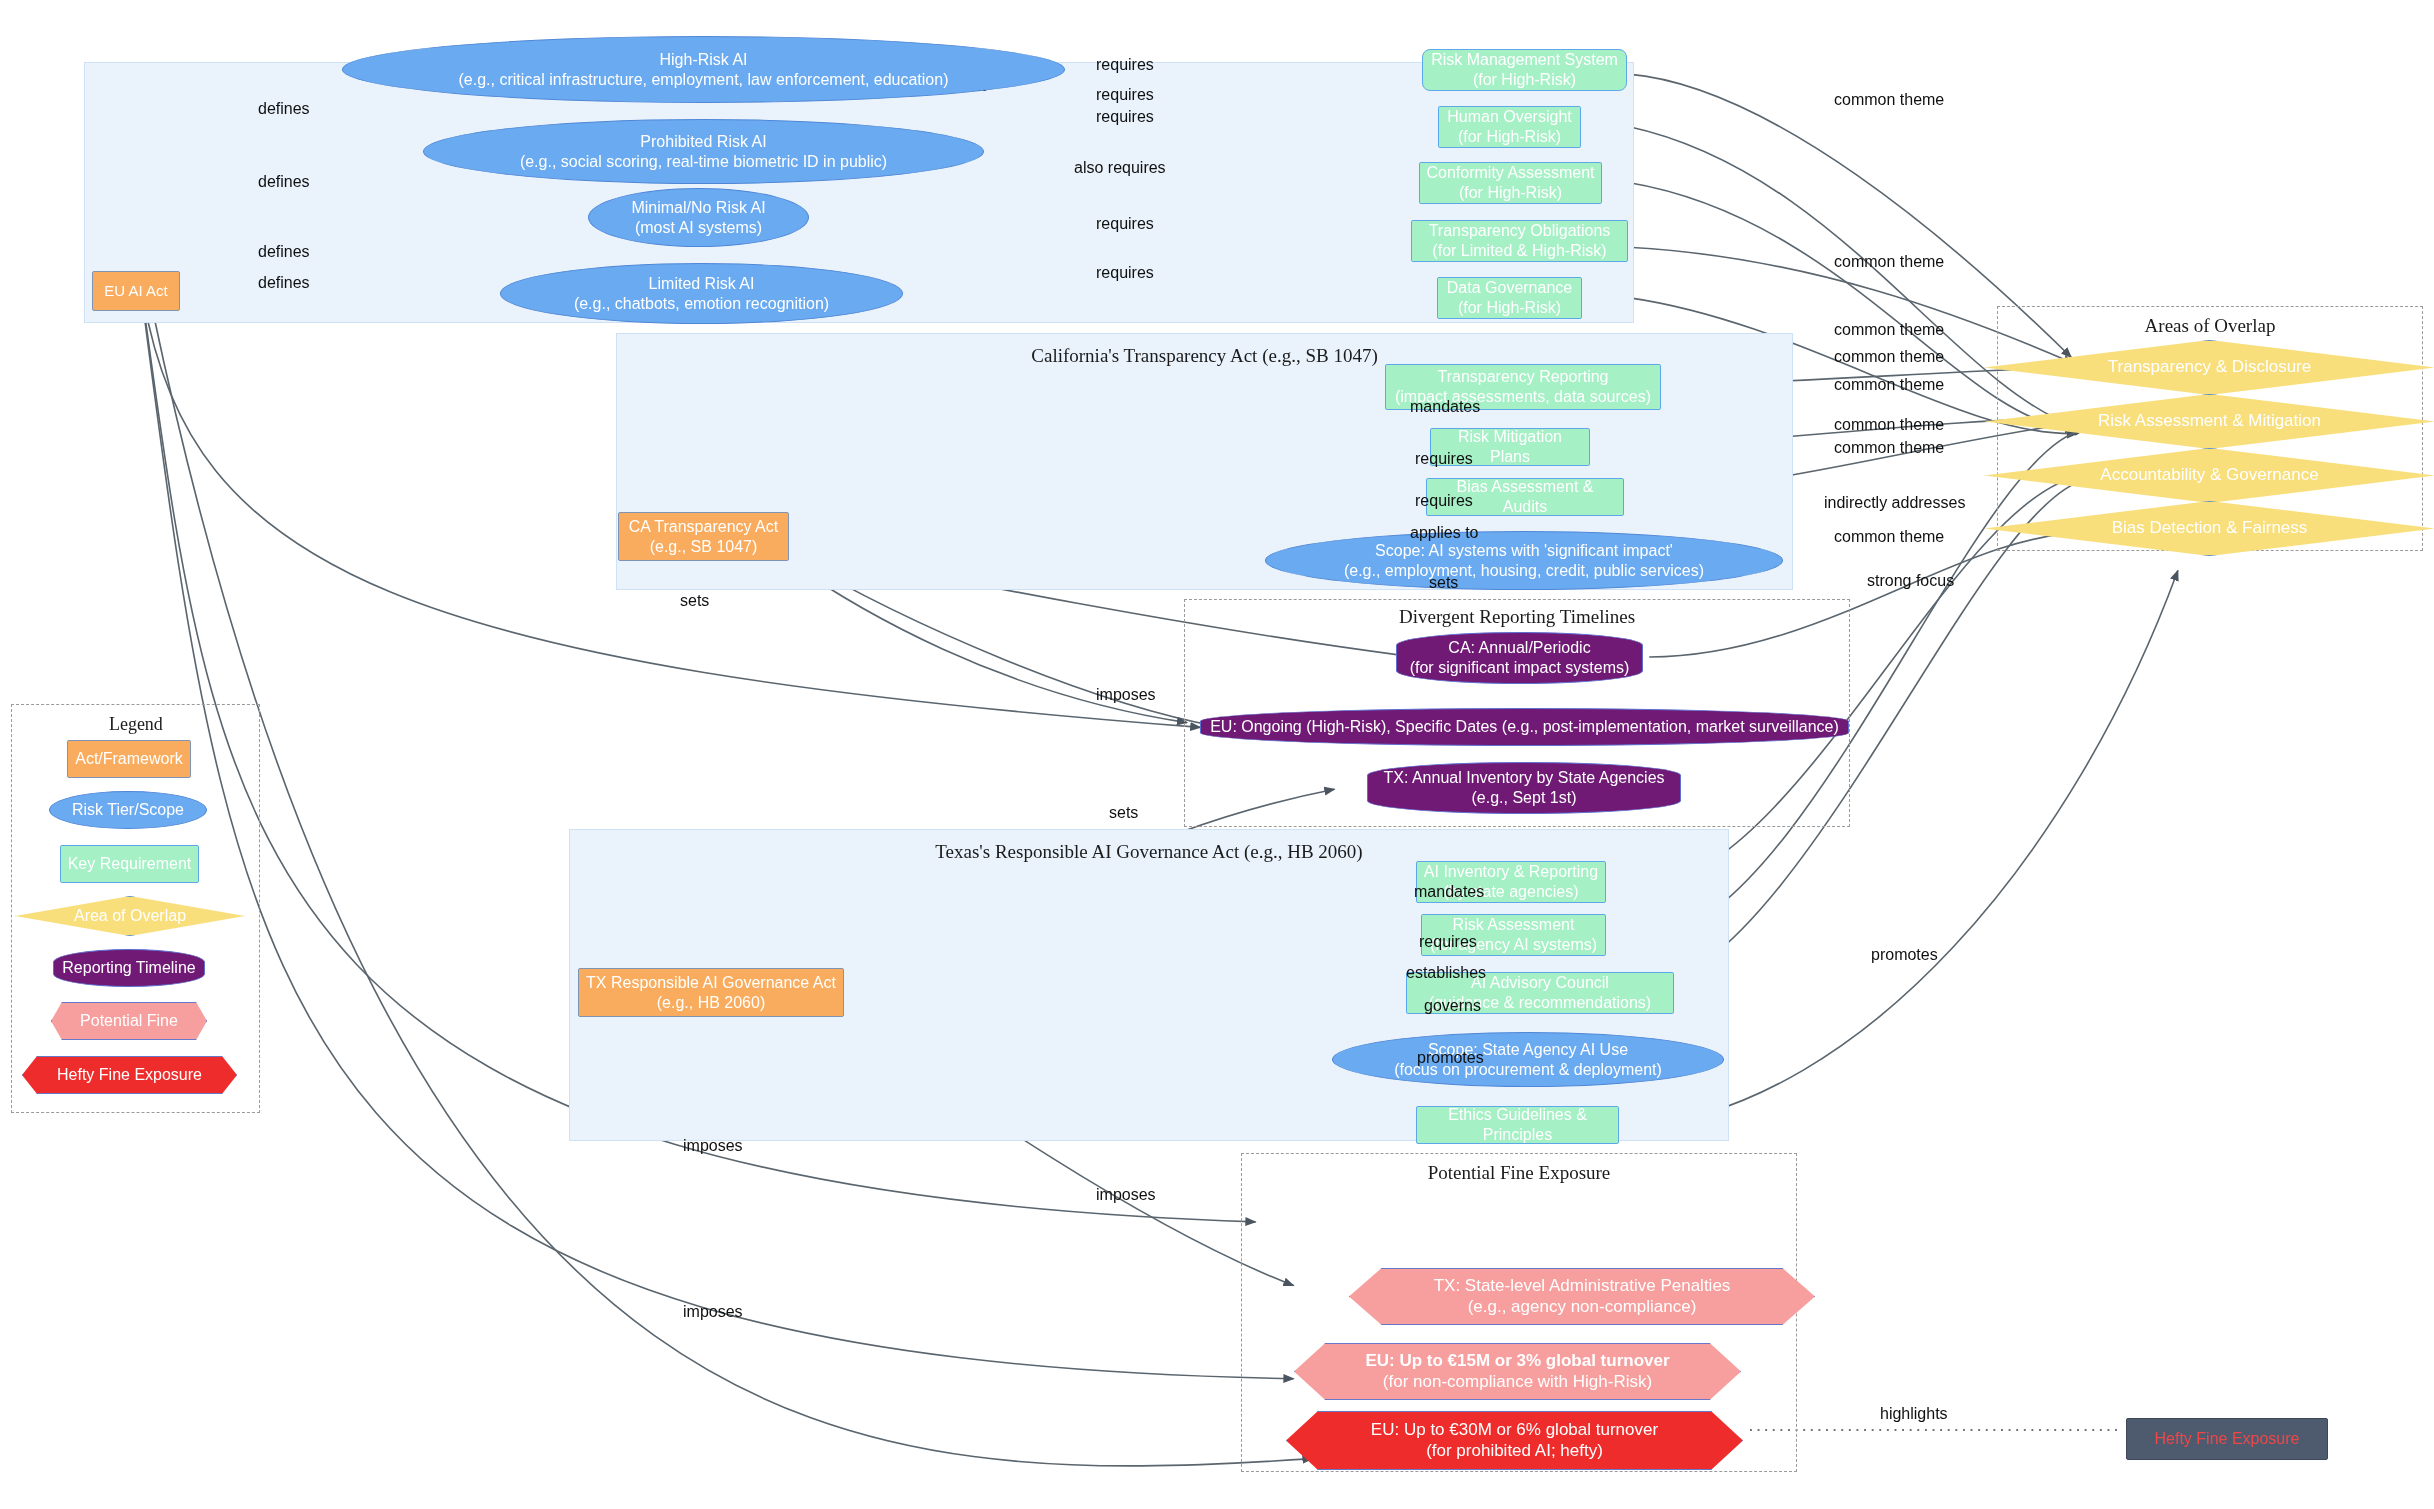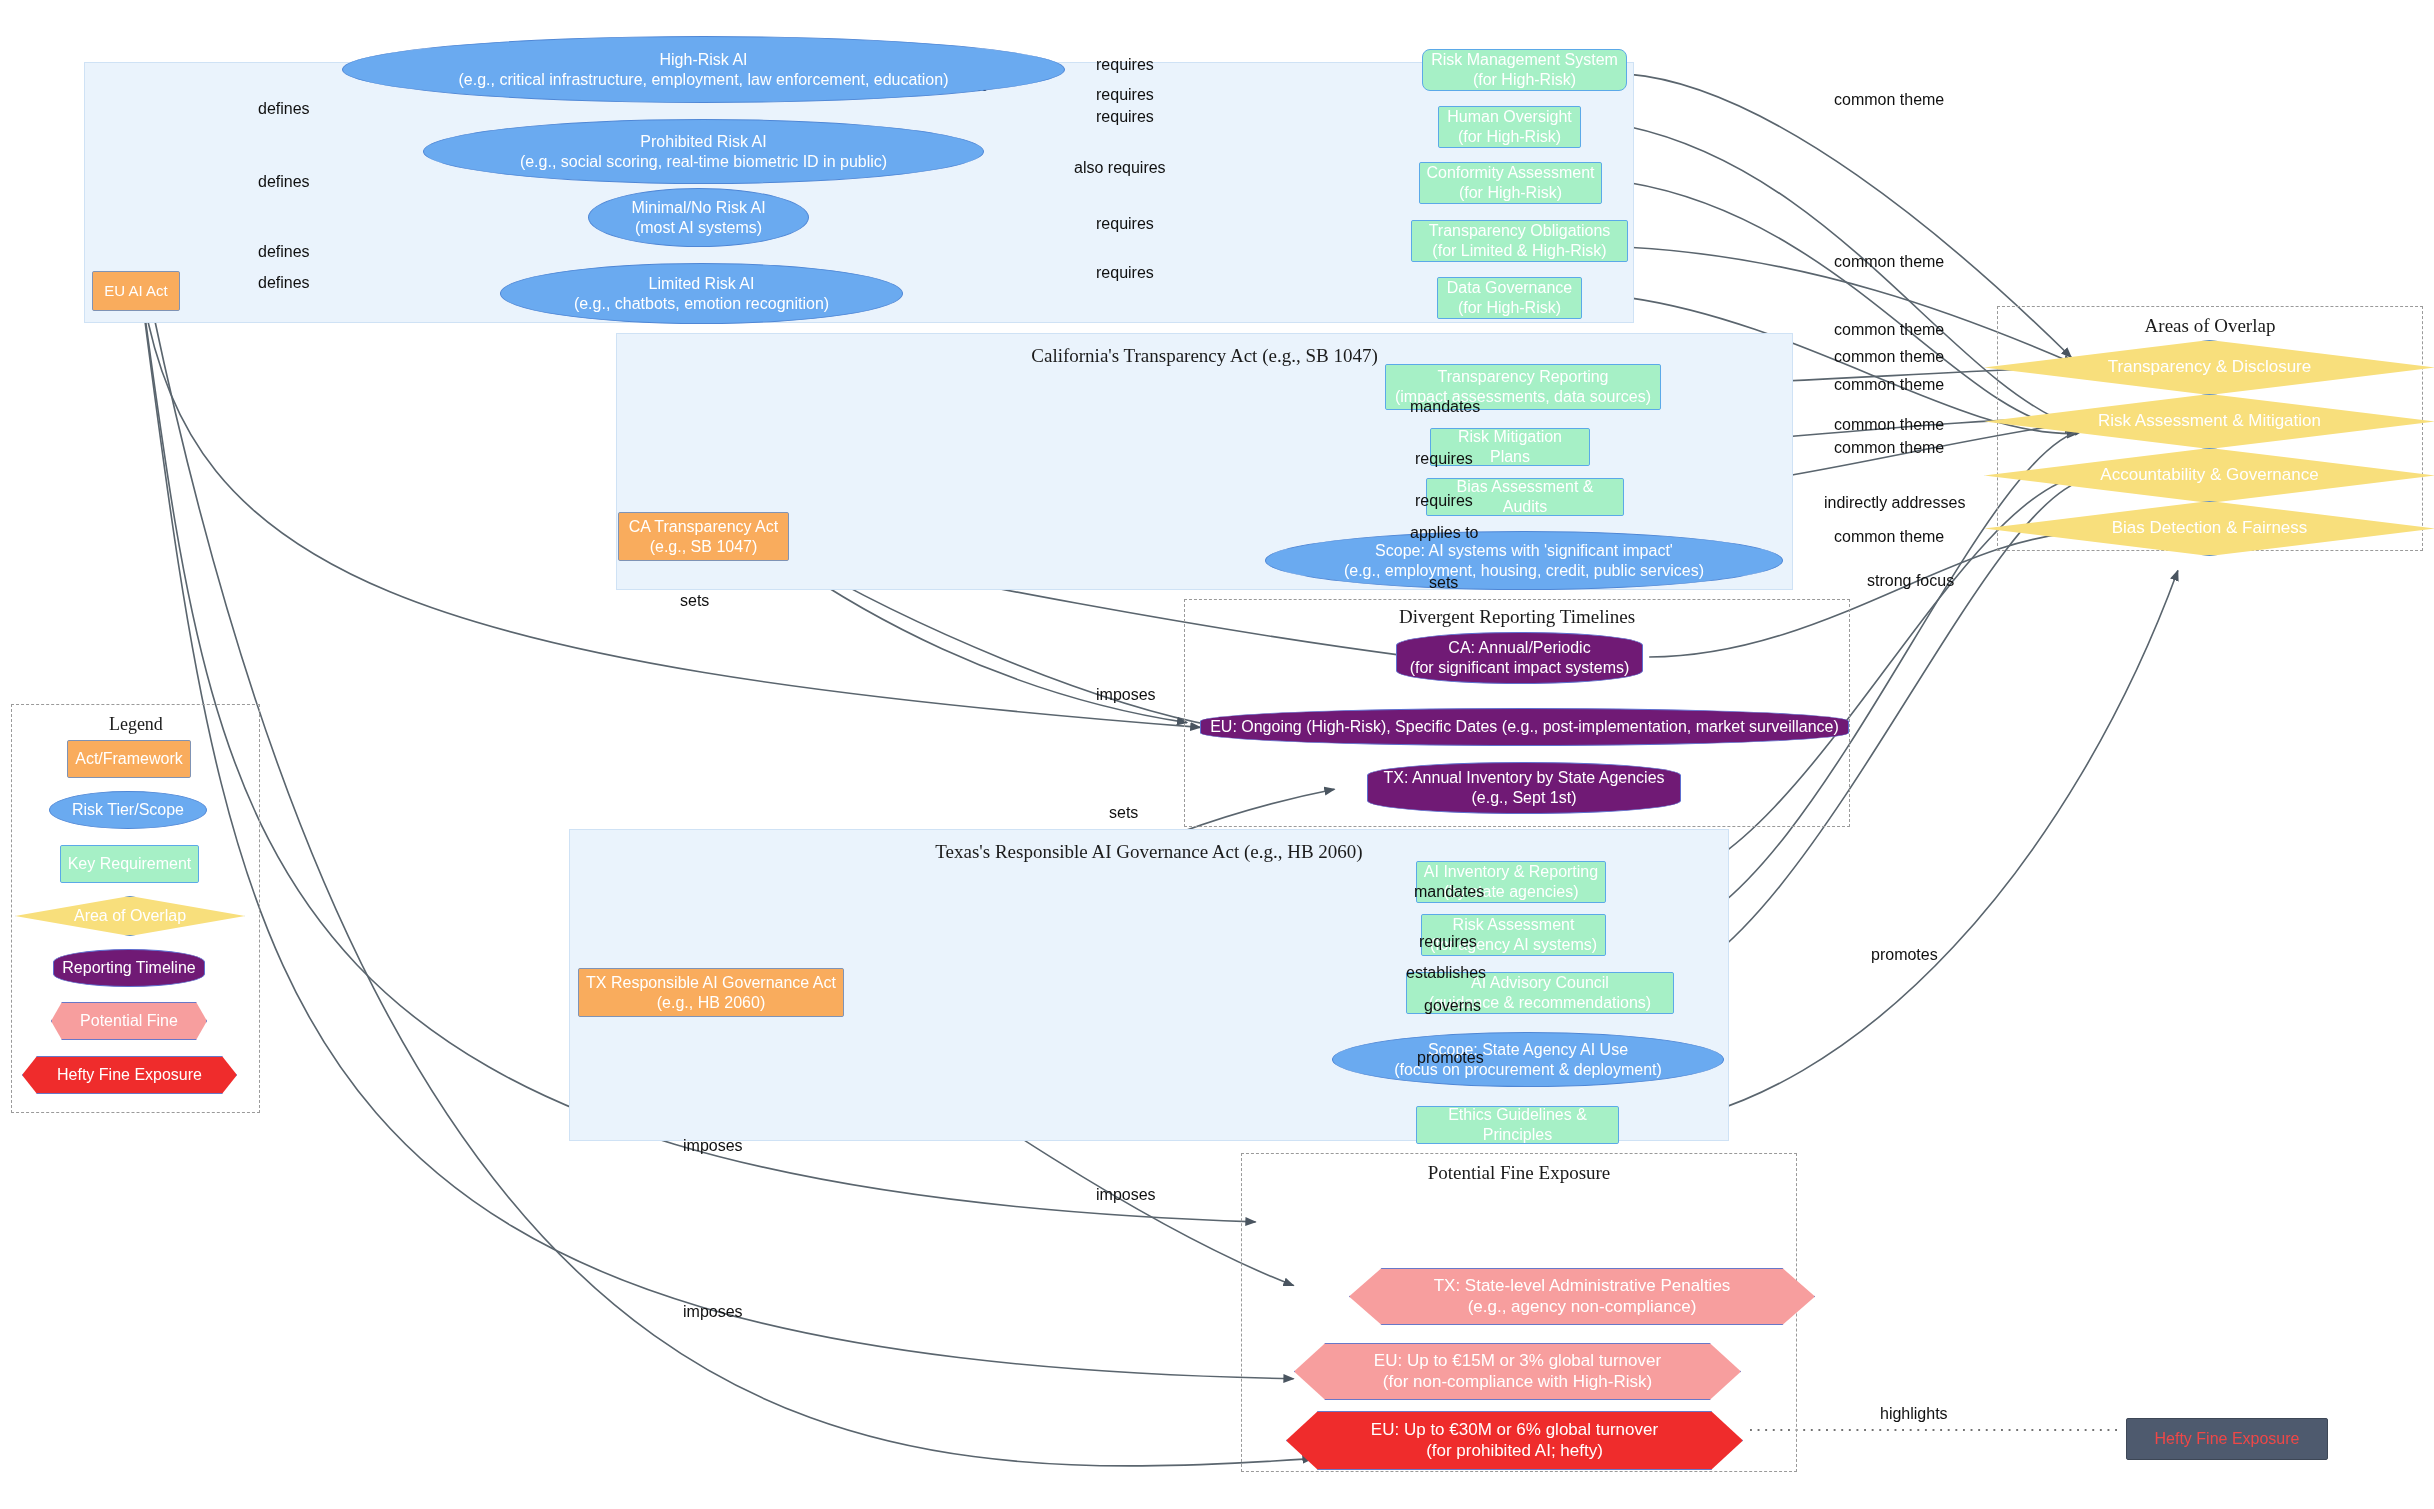--- a/index.html
+++ b/index.html
@@ -270,21 +270,21 @@
     <div class="cluster-title" style="top:7.6px;">Potential Fine Exposure</div>
   </div>
 
   <div class="node n-fine" style="left:1349px;top:1268px;width:466px;height:57px;">
     <span>
       <b style="font-weight:400">TX: State-level Administrative Penalties</b><br>
       <i style="font-style:normal">(e.g., agency non-compliance)</i></span>
   </div>
   <div class="node n-fine" style="left:1294px;top:1343px;width:447px;height:57px;">
     <span>
-      <b style="font-weight:400">EU: Up to €15M or 3% global turnover</b><br>
+      <b style="font-weight:700">EU: Up to €15M or 3% global turnover</b><br>
       <i style="font-style:normal">(for non-compliance with High-Risk)</i></span>
   </div>
   <div class="node n-hefty" style="left:1286px;top:1411px;width:457px;height:59px;">
     <span>
       <b style="font-weight:400">EU: Up to €30M or 6% global turnover</b><br>
       <i style="font-style:normal">(for prohibited AI; hefty)</i></span>
   </div>
 
   <div class="node n-note" style="left:2126px;top:1418px;width:202px;height:42px;">
     <span>Hefty Fine Exposure</span>

